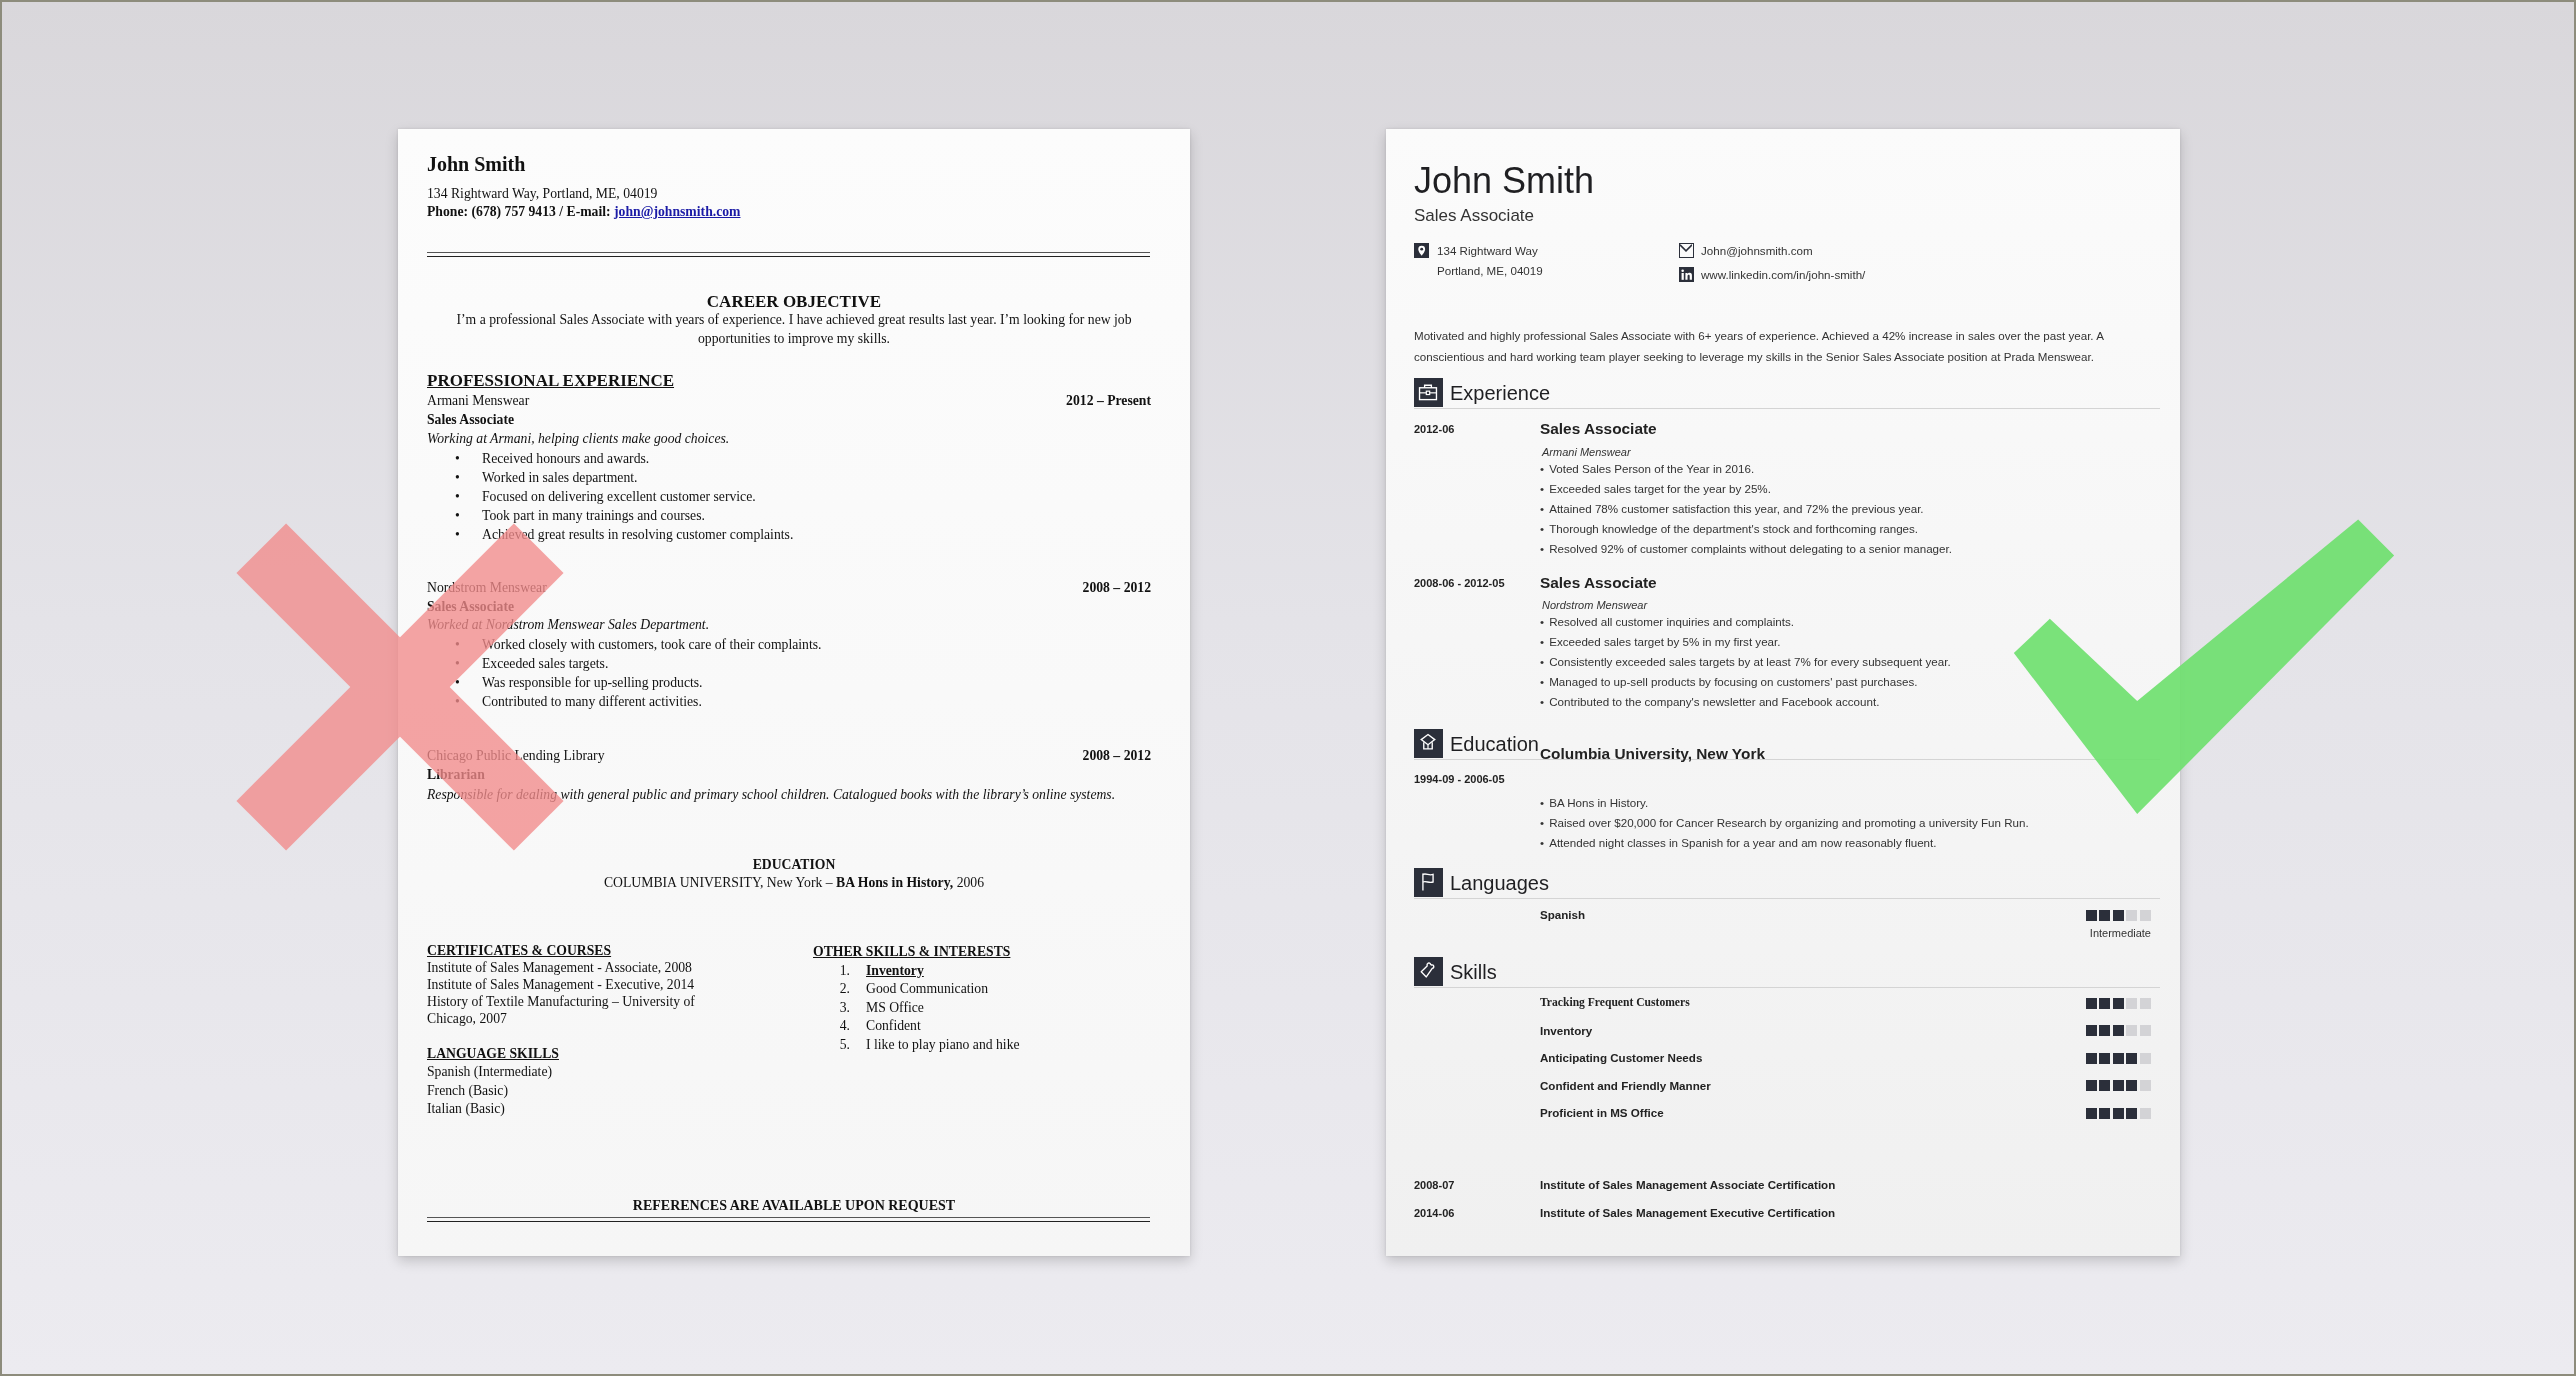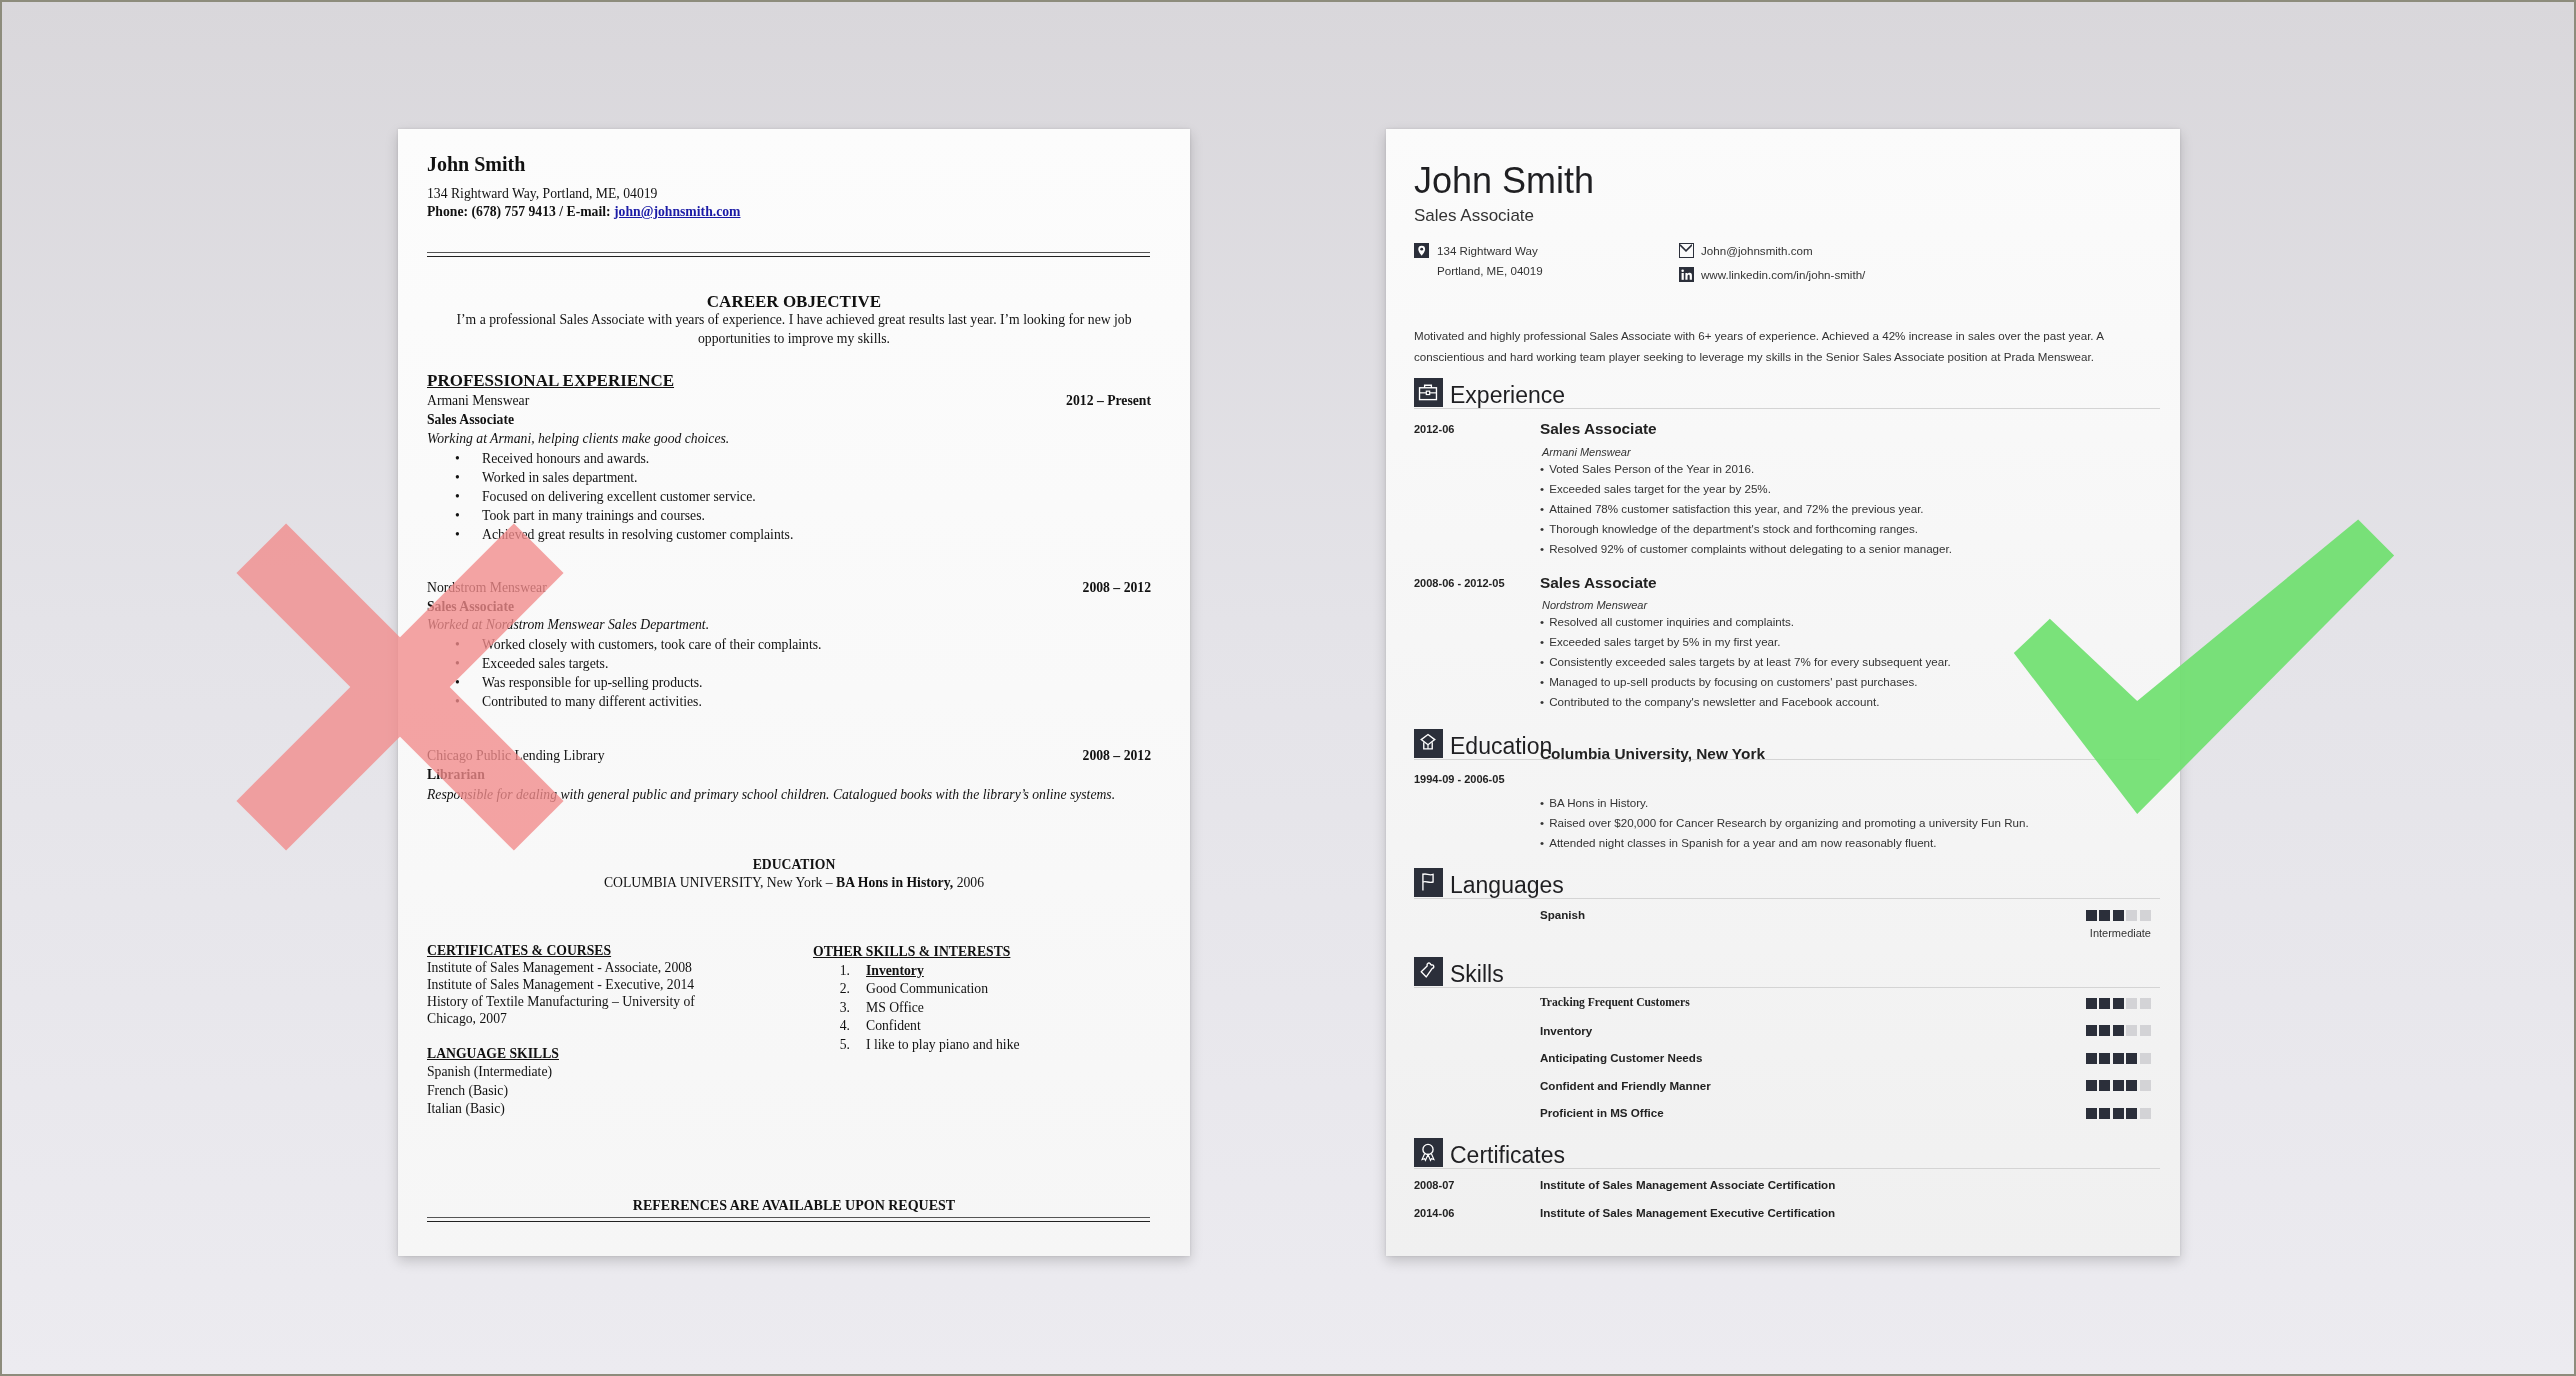--- a/index.html
+++ b/index.html
@@ -53,21 +53,21 @@
   }
   #right-page .abs { position: absolute; white-space: nowrap; }
   .r-name { left: 28px; top: 31px; font-size: 36px; color: #1f1f22; }
   .r-role { left: 28px; top: 77px; font-size: 17px; color: #333; }
   .r-contact { font-size: 11.6px; color: #333; }
   .ico-sm { position: absolute; width: 15.4px; height: 15.4px; background: #2b2f3a; }
   .r-summary { left: 28px; top: 197px; width: 746px; font-size: 11.6px; line-height: 20.6px; white-space: normal !important; color: #333; }
   .sec-head { position: absolute; left: 28px; width: 746px; height: 31px; border-bottom: 1.3px solid #d4d4d4; }
   .sec-icon { position: absolute; left: 0; top: 0; width: 29px; height: 29px; background: #2b2f3a; }
   .sec-icon svg { position: absolute; left: 3.4px; top: 3.4px; width: 22px; height: 22px; }
-  .sec-title { position: absolute; left: 36px; top: 4.3px; font-size: 23px; color: #1f1f22; }
+  .sec-title { position: absolute; left: 36px; top: 4.3px; font-size: 20px; color: #1f1f22; }
   .r-date { left: 28px; font-size: 11px; font-weight: bold; color: #222; }
   .r-job { left: 154px; font-size: 15.4px; font-weight: bold; color: #222; }
   .r-comp { left: 156px; font-size: 11px; font-style: italic; color: #333; }
   .r-bullets { position: absolute; left: 154px; list-style: none; font-size: 11.6px; color: #333; }
   .r-bullets li { height: 20px; line-height: 20px; white-space: nowrap; }
   .r-bullets li::before { content: "\2022"; margin-right: 5.1px; }
   .r-skill { left: 154px; font-size: 11.6px; font-weight: bold; color: #222; }
   .rating { position: absolute; right: 29px; display: flex; gap: 2.6px; }
   .rating span { width: 11px; height: 11px; background: #d3d3d6; }
   .rating span.on { background: #2b2f3a; }
@@ -289,29 +289,20 @@
     </div>
   <div class="abs r-skill" style="top:977px;">Proficient in MS Office</div>
   <div class="rating" style="top:979px;">
       <span class="on"></span>
       <span class="on"></span>
       <span class="on"></span>
       <span class="on"></span>
       <span></span>
     </div>
 
-  <div class="sec-head" style="top:1009px;">
-    <span class="sec-icon">
-      <svg viewBox="0 0 26 26">
-          <circle cx="13" cy="10" r="6" fill="none" stroke="#fff" stroke-width="1.6"></circle>
-          <path d="M9 15 L6 22 L9 21 L10 23 L13 16 L16 23 L17 21 L20 22 L17 15" fill="none" stroke="#fff" stroke-width="1.4"></path>
-        </svg>
-    </span>
-    <span class="sec-title">Certificates</span>
-  </div>
   <div class="abs r-date" style="top:1050px;">2008-07</div>
   <div class="abs r-cert" style="top:1049px;">Institute of Sales Management Associate Certification</div>
   <div class="abs r-date" style="top:1078px;">2014-06</div>
   <div class="abs r-cert" style="top:1077px;">Institute of Sales Management Executive Certification</div>
 </div>
 
 <svg class="mark" style="left:231px; top:518px;" width="334" height="334" viewBox="0 0 390 390">
   <g opacity="0.78" fill="#f28b8b">
     <polygon points="4,62 62,4 386,328 328,386"></polygon>
     <polygon points="328,4 386,62 62,386 4,328"></polygon>

